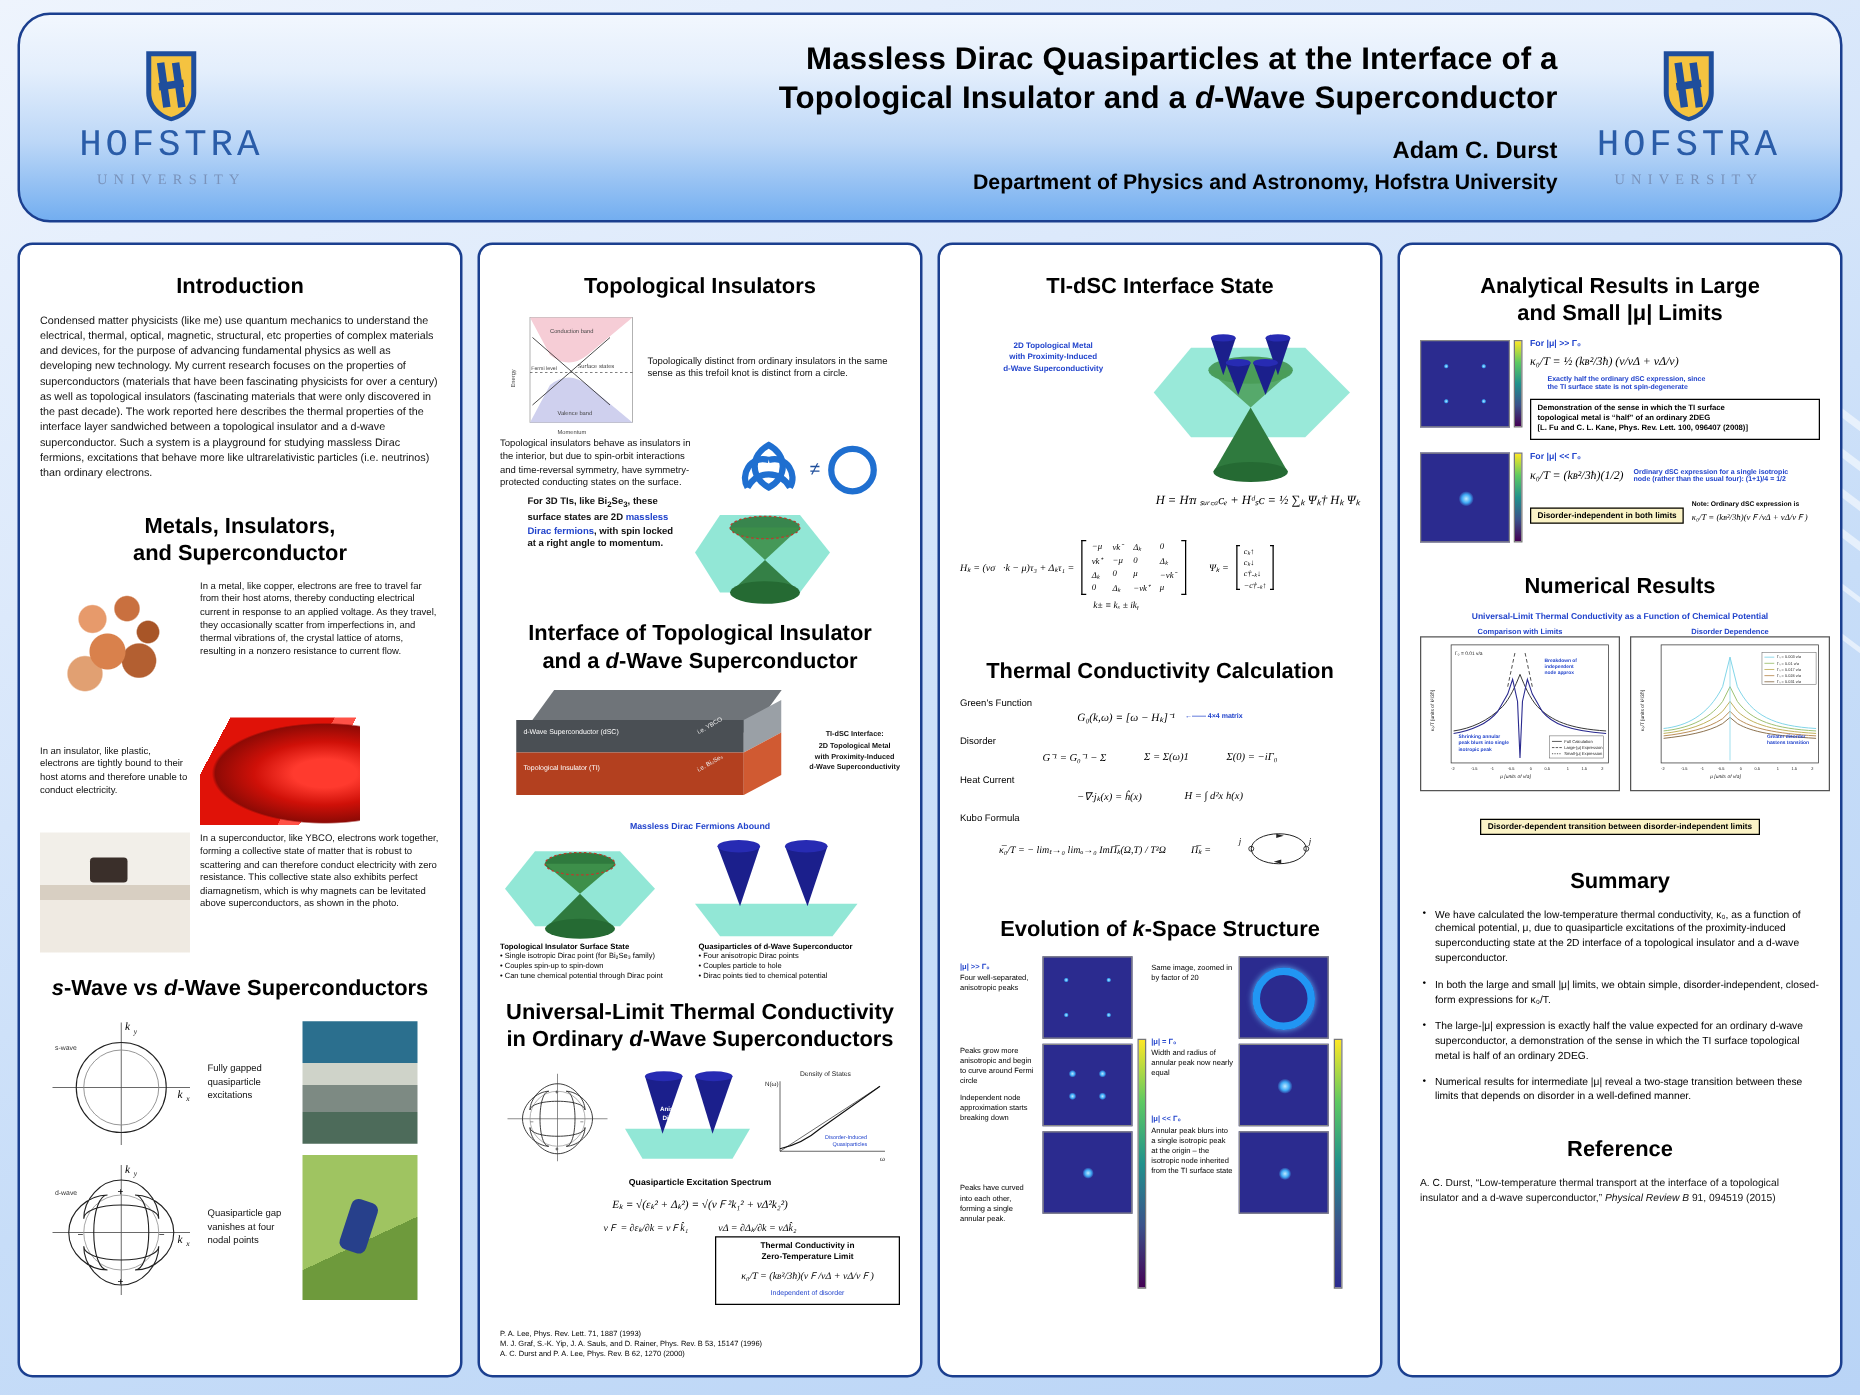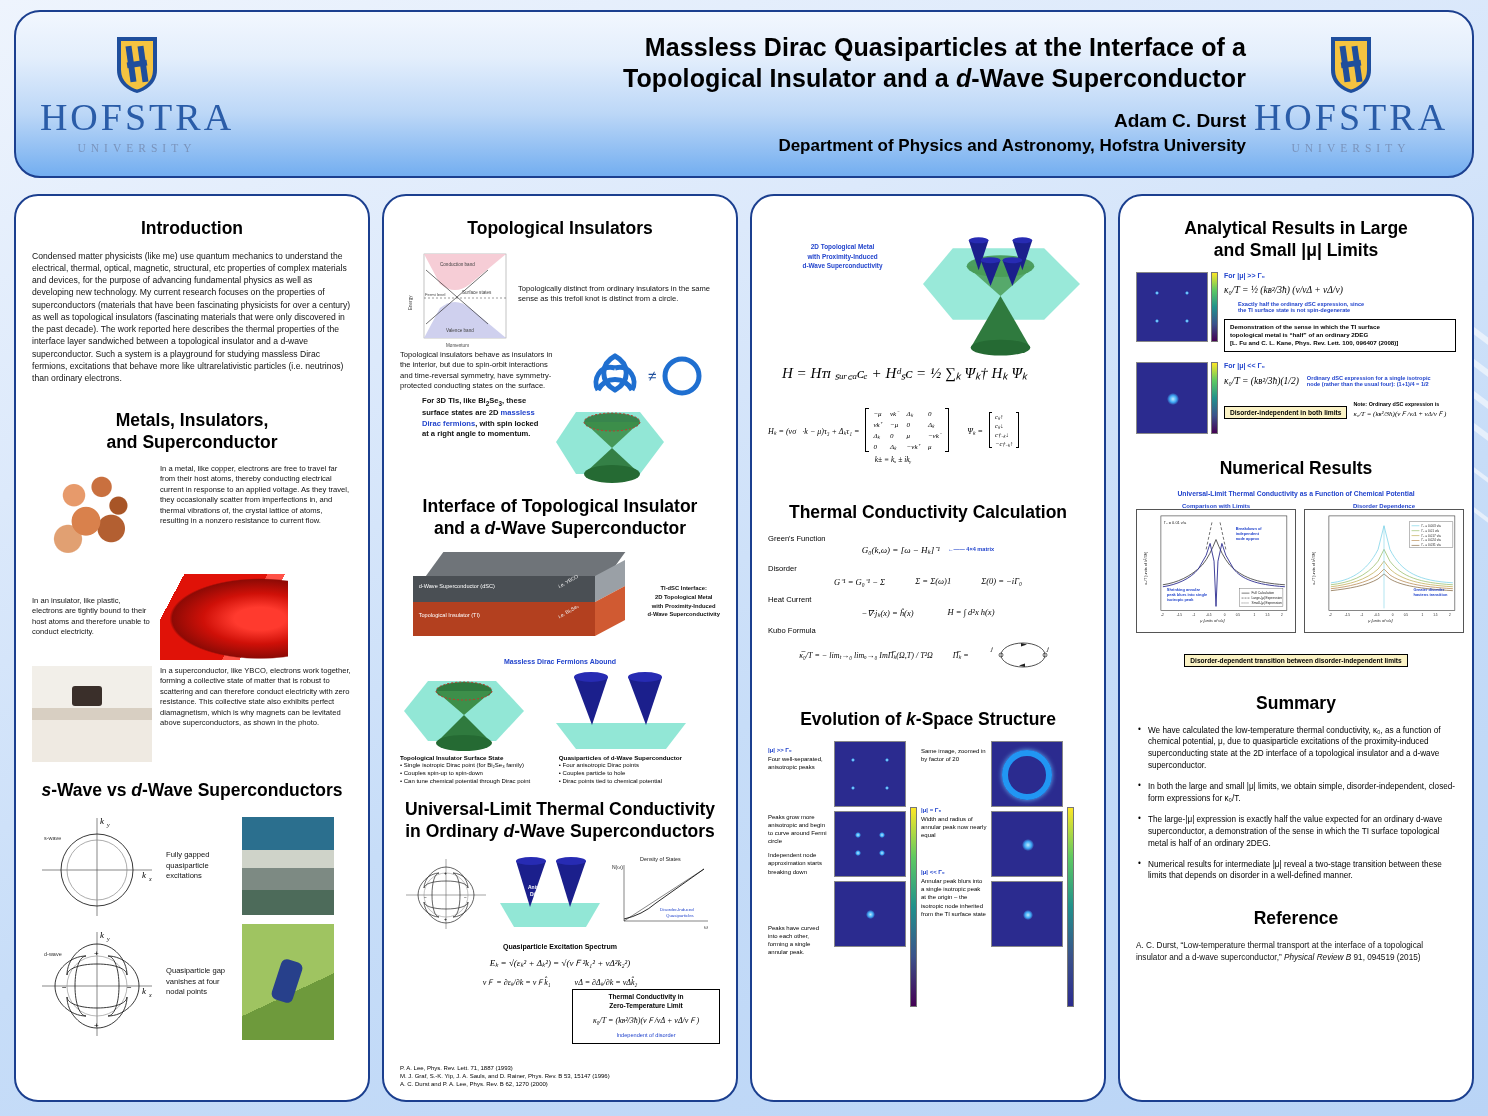--- a/index.html
+++ b/index.html
@@ -28,27 +28,27 @@
     display:flex; align-items:center; justify-content:space-between;
     padding: 0 26px;
   }
   .logo { width:190px; display:flex; flex-direction:column; align-items:center; gap:2px; }
   .shield { width:46px; height:62px; position:relative; }
   .title-block { flex:1; text-align:right; padding:0 10px; }
   .poster-title { font-size:25px; font-weight:bold; color:#000; line-height:1.25; letter-spacing:.1px;}
   .poster-title .it { font-style:italic; }
   .author { font-size:19px; font-weight:bold; color:#000; margin-top:16px; }
   .affil  { font-size:17px; font-weight:bold; color:#000; margin-top:4px; }
-  .hof-word { font-family:Liberation Serif, serif; font-size:38px; letter-spacing:3px; color:#2a5ca8; line-height:1; }
+  .hof-word { font-family:Liberation Mono, monospace; font-size:30px; letter-spacing:3px; color:#2a5ca8; line-height:1; }
   .hof-sub  { font-family:"Liberation Serif", serif; font-size:11.5px; letter-spacing:5px; color:#7a93bb; margin-top:4px;}
 
   
   .cols { position:absolute; left:14px; top:194px; width:1460px; height:908px; display:flex; gap:12px; }
   .col {
-    flex:1; background:#ffffff; border:2px solid #1b3f8f; border-radius:24px;
+    flex:1; background:#ffffff; border:2px solid #1b3f8f; border-radius:12px;
     padding:14px 16px 6px 16px; position:relative; overflow:hidden;
   }
   h2.sec { text-align:center; font-size:17.5px; font-weight:bold; color:#000; line-height:1.25; margin:8px 0 10px; }
   h2.sec .it { font-style:italic; }
   p.body { font-size:8.6px; line-height:1.42; color:#111; text-align:left; }
   .cap { font-size:7.6px; line-height:1.38; color:#111; }
   .blue { color:#2244cc; }
   .tiny { font-size:6px; line-height:1.35; }
   .ctr { text-align:center; }
 
@@ -392,20 +392,21 @@
     </div>
 
     <div style="position:absolute; left:16px; bottom:12px;">
       <div class="tiny">P. A. Lee, Phys. Rev. Lett. 71, 1887 (1993)</div>
       <div class="tiny">M. J. Graf, S.-K. Yip, J. A. Sauls, and D. Rainer, Phys. Rev. B 53, 15147 (1996)</div>
       <div class="tiny">A. C. Durst and P. A. Lee, Phys. Rev. B 62, 1270 (2000)</div>
     </div>
   </div>
 
   <div class="col">
+    <h2 class="sec">TI-dSC Interface State</h2>
 
     <div style="display:flex; gap:4px; align-items:flex-start; margin-top:14px;">
       <div style="width:150px; text-align:center; font-size:6.4px; font-weight:bold; color:#2244cc; line-height:1.5; padding-top:18px;">
         <div>2D Topological Metal</div>
         <div>with Proximity-Induced</div>
         <div>d-Wave Superconductivity</div>
       </div>
       <svg width="168" height="132" viewBox="0 0 168 132">
         <polygon points="32,24 124,24 160,60 124,96 32,96 2,60" fill="#7fe3cf" opacity="0.8"></polygon>
         <ellipse cx="80" cy="42" rx="34" ry="11" fill="#3d8f4a" opacity="0.85"></ellipse>
@@ -416,21 +417,21 @@
           <ellipse cx="58" cy="16" rx="10" ry="3" fill="#272bb3"></ellipse>
         <path d="M92 16 L112 16 L102 46 Z" fill="#1b1f8c"></path>
           <ellipse cx="102" cy="16" rx="10" ry="3" fill="#272bb3"></ellipse>
         <path d="M60 36 L80 36 L70 62 Z" fill="#1b1f8c"></path>
           <ellipse cx="70" cy="36" rx="10" ry="3" fill="#272bb3"></ellipse>
         <path d="M82 36 L102 36 L92 62 Z" fill="#1b1f8c"></path>
           <ellipse cx="92" cy="36" rx="10" ry="3" fill="#272bb3"></ellipse>
       </svg>
     </div>
 
-    <div class="eq" style="font-size:15px; margin:6px 0 0 14px;">H = Hᴛɪ ₛᵤᵣ꜀ₐᴄₑ + Hᵈₛᴄ = ½ ∑ₖ Ψₖ† Hₖ Ψₖ</div>
+    <div class="eq" style="font-size:10px; margin:6px 0 0 14px;text-align:right;">H = Hᴛɪ ₛᵤᵣ꜀ₐᴄₑ + Hᵈₛᴄ = ½ ∑ₖ Ψₖ† Hₖ Ψₖ</div>
 
     <div style="display:flex; align-items:center; gap:6px; margin-top:26px; font-size:8px;">
       <span class="eq">Hₖ = (vσ⃗·k − μ)τ₃ + Δₖτ₁ =</span>
       <div style="display:flex; align-items:stretch;">
         <div style="width:4px; border-left:1px solid #000; border-top:1px solid #000; border-bottom:1px solid #000;"></div>
         <table style="border-collapse:collapse; font-size:7px;" class="eq">
           <tbody>
               <tr>
             <td style="padding:1px 4px;">−μ</td>
             <td style="padding:1px 4px;">vk⁻</td>

